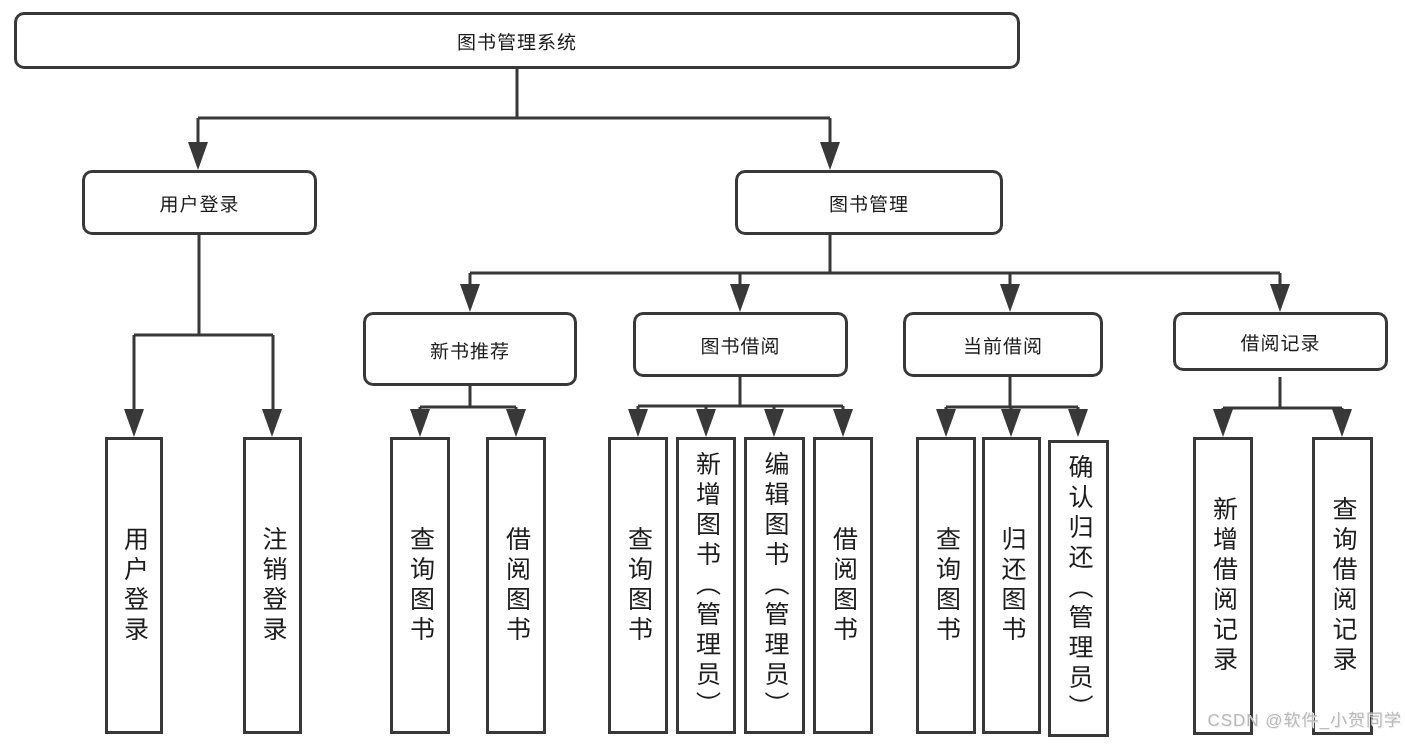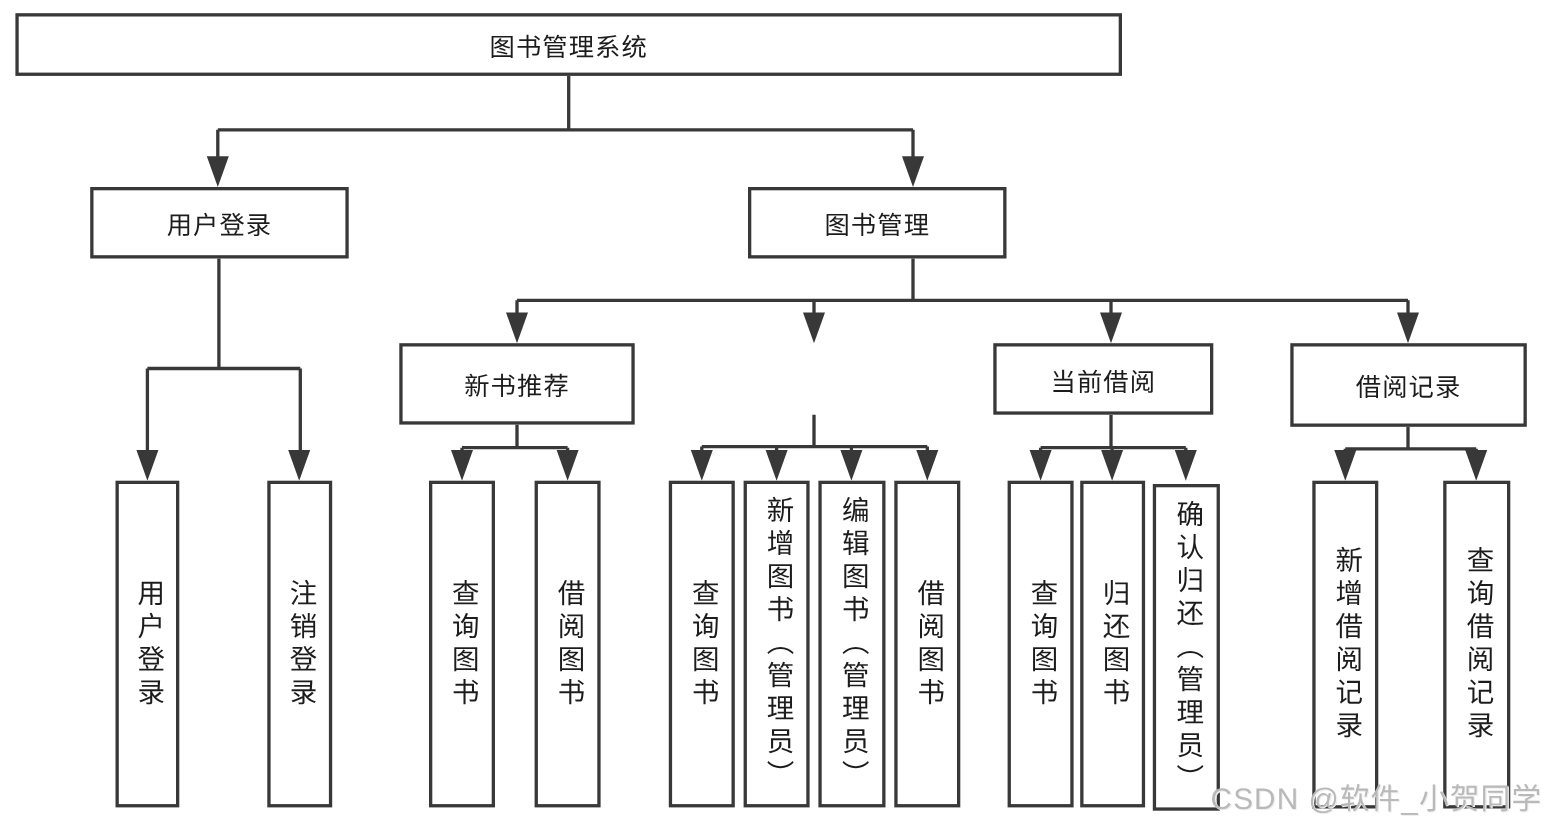--- a/index.html
+++ b/index.html
@@ -38,35 +38,36 @@
     position:absolute;
     border:3px solid var(--line);
     background:var(--box-bg);
     color:var(--text);
     display:flex;
     align-items:center;
     justify-content:center;
     text-align:center;
   }
   .h{
-    font-size:23px;
+    font-size:19px;
     letter-spacing:1px;
     white-space:nowrap;
+    border-radius:10px;
   }
   .v{
     writing-mode:vertical-rl;
     font-size:25px;
     letter-spacing:5px;
     line-height:1.0;
   }
   .watermark{
     position:absolute;
     right:3px;
-    bottom:4px;
-    font-size:27px;
+    bottom:16px;
+    font-size:17px;
     color:var(--wm);
     letter-spacing:1px;
     white-space:nowrap;
     text-shadow:1px 1px 0 #efefef;
   }
 </style>
 </head>
 <body>
 
 <div class="stage">
@@ -125,25 +126,26 @@
       <polygon points="1001,409 1021,409 1011,437"></polygon>
       <polygon points="1068,409 1088,409 1078,437"></polygon>
       <polygon points="1213,409 1233,409 1223,437"></polygon>
       <polygon points="1332,409 1352,409 1342,437"></polygon>
     </g>
   </svg>
 
   <div class="box h" style="left:14px;top:12px;width:1006px;height:57px">图书管理系统</div>
 
   <div class="box h" style="left:82px;top:170px;width:235px;height:65px">用户登录</div>
-  <div class="box h" style="left:680px;top:170px;width:235px;height:65px">图书管理</div>
+  <div class="box h" style="left:735px;top:170px;width:268px;height:65px">图书管理</div>
 
   <div class="box h" style="left:363px;top:312px;width:214px;height:74px">新书推荐</div>
+  <div class="box h" style="left:633px;top:312px;width:215px;height:65px">图书借阅</div>
   <div class="box h" style="left:903px;top:312px;width:200px;height:65px">当前借阅</div>
-  <div class="box h" style="left:1173px;top:312px;width:215px;height:76px">借阅记录</div>
+  <div class="box h" style="left:1173px;top:312px;width:215px;height:59px">借阅记录</div>
 
   <div class="box v" style="left:105px;top:437px;width:58px;height:297px">用户登录</div>
   <div class="box v" style="left:243px;top:437px;width:59px;height:297px">注销登录</div>
 
   <div class="box v" style="left:390px;top:437px;width:60px;height:297px">查询图书</div>
   <div class="box v" style="left:486px;top:437px;width:60px;height:297px">借阅图书</div>
 
   <div class="box v" style="left:608px;top:437px;width:60px;height:297px">查询图书</div>
   <div class="box v" style="left:676px;top:437px;width:60px;height:297px">新增图书（管理员）</div>
   <div class="box v" style="left:744px;top:437px;width:61px;height:297px">编辑图书（管理员）</div>

